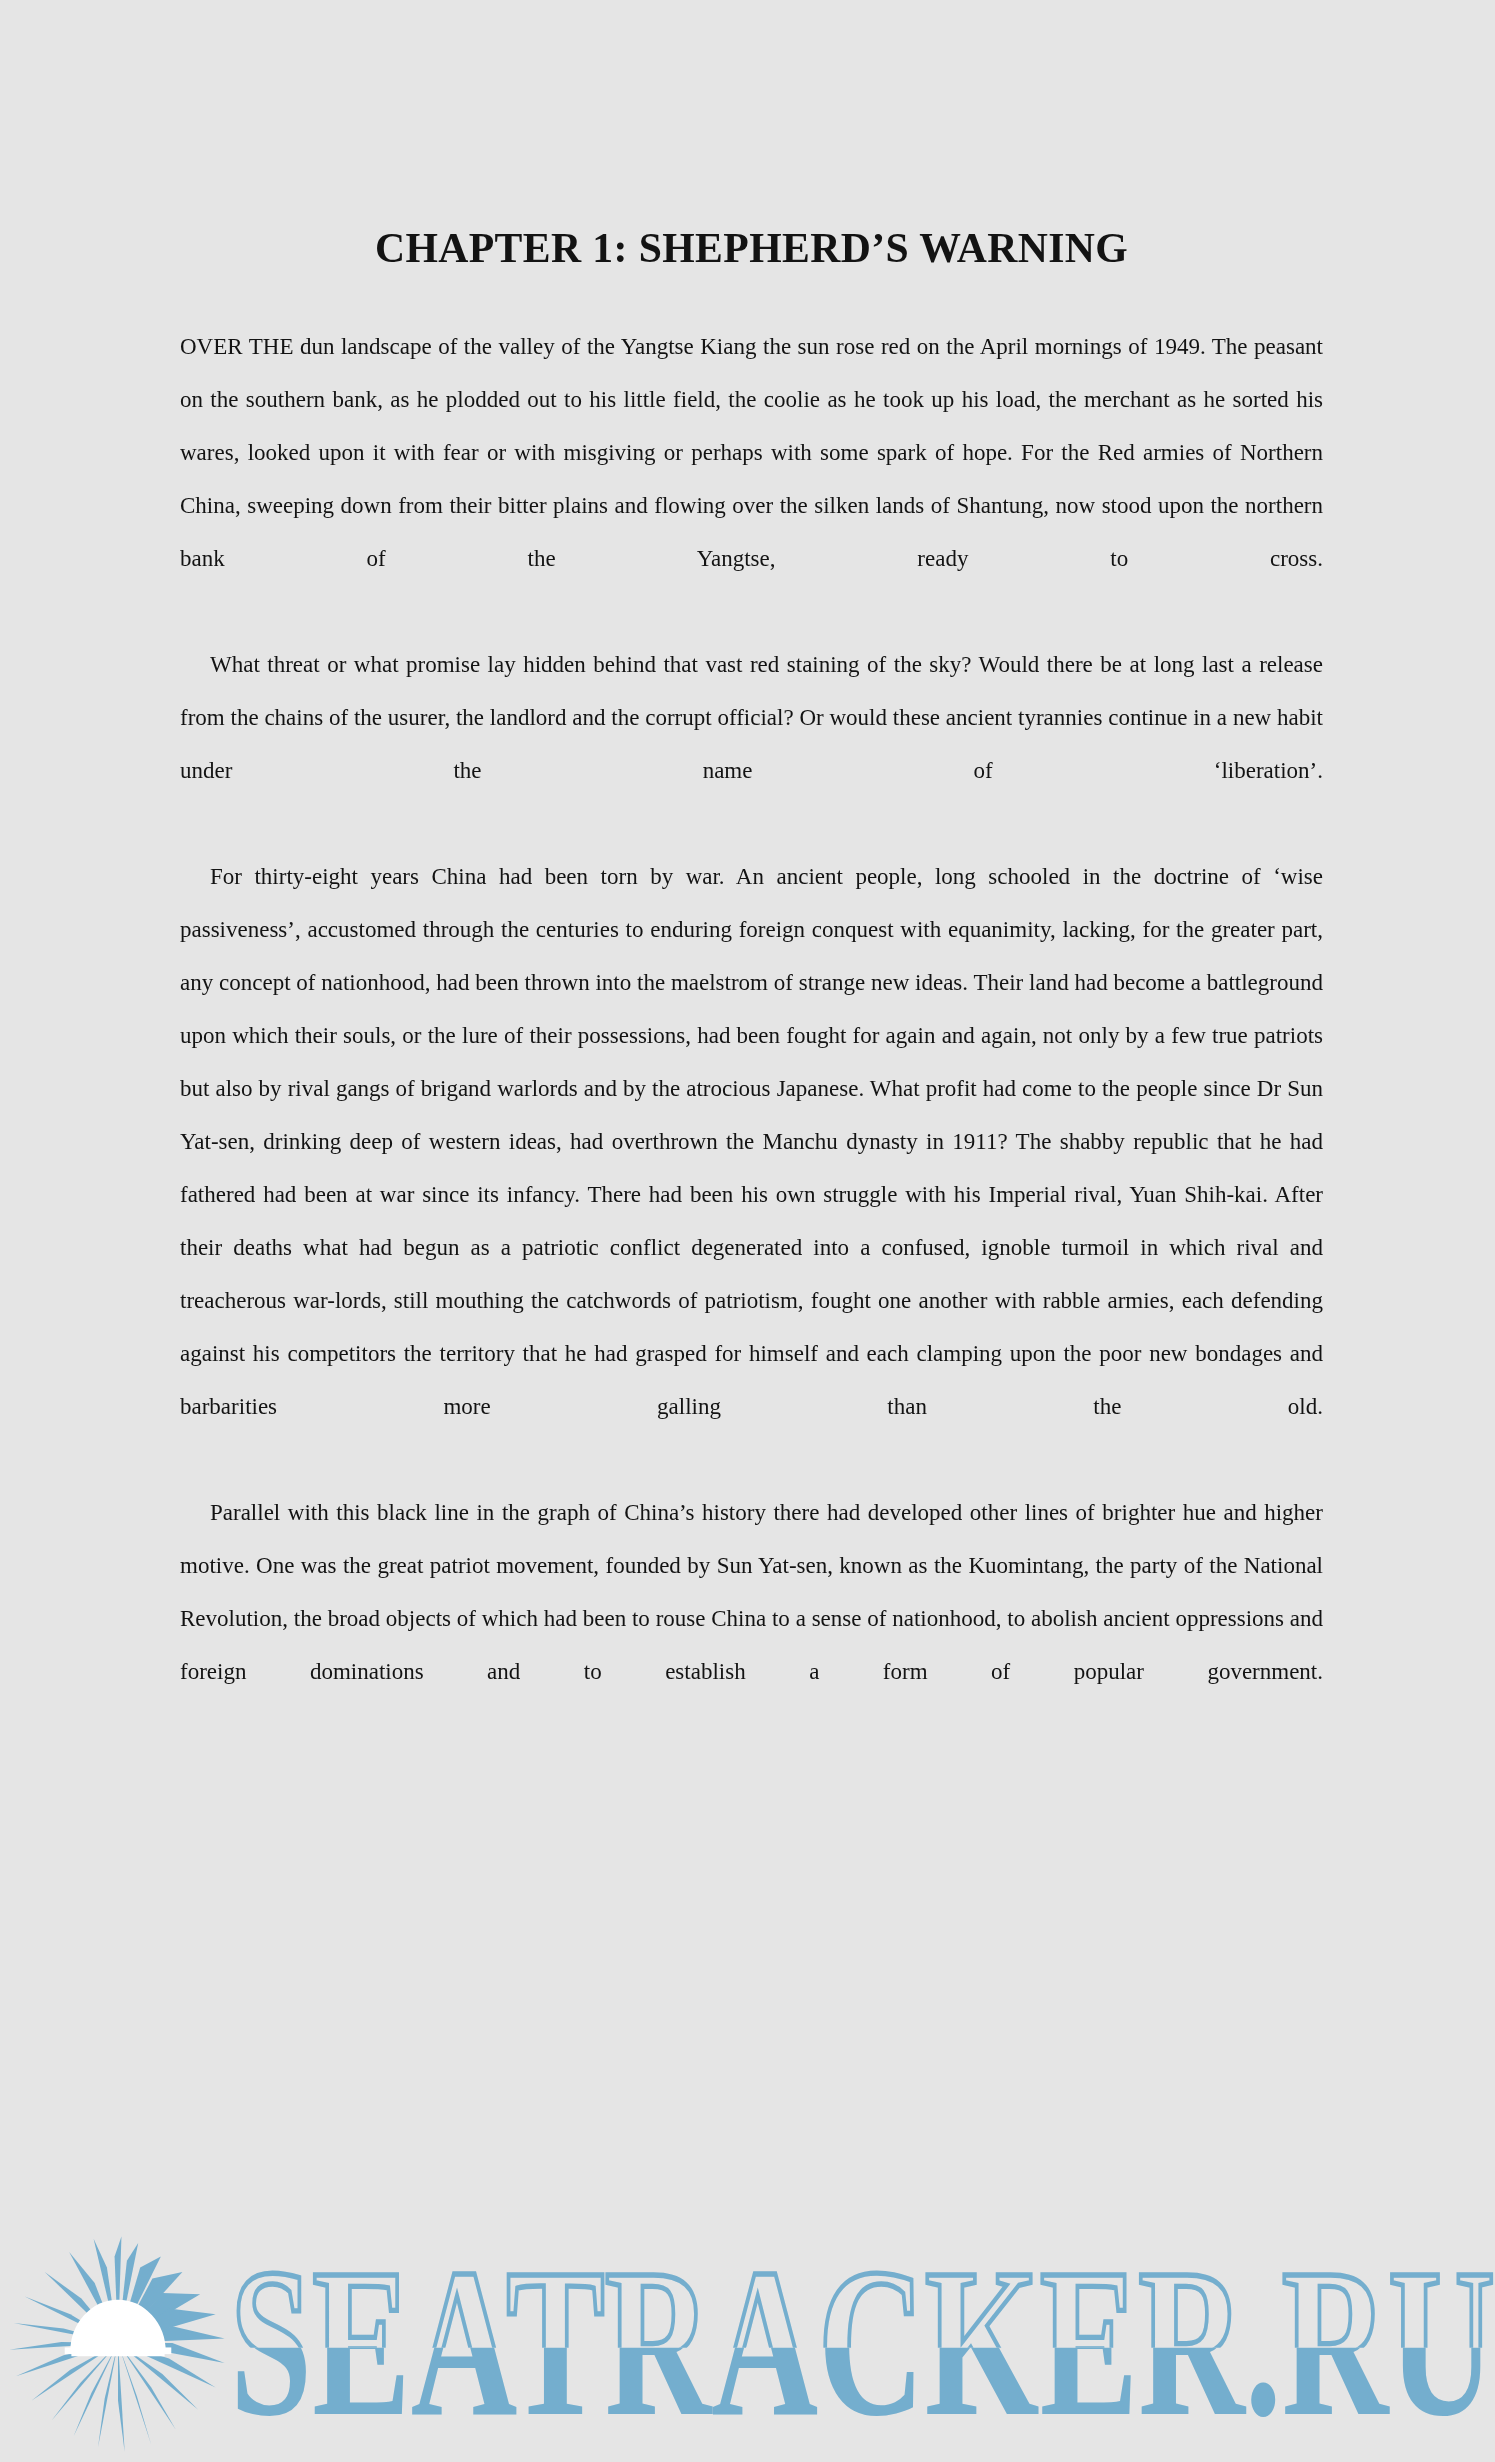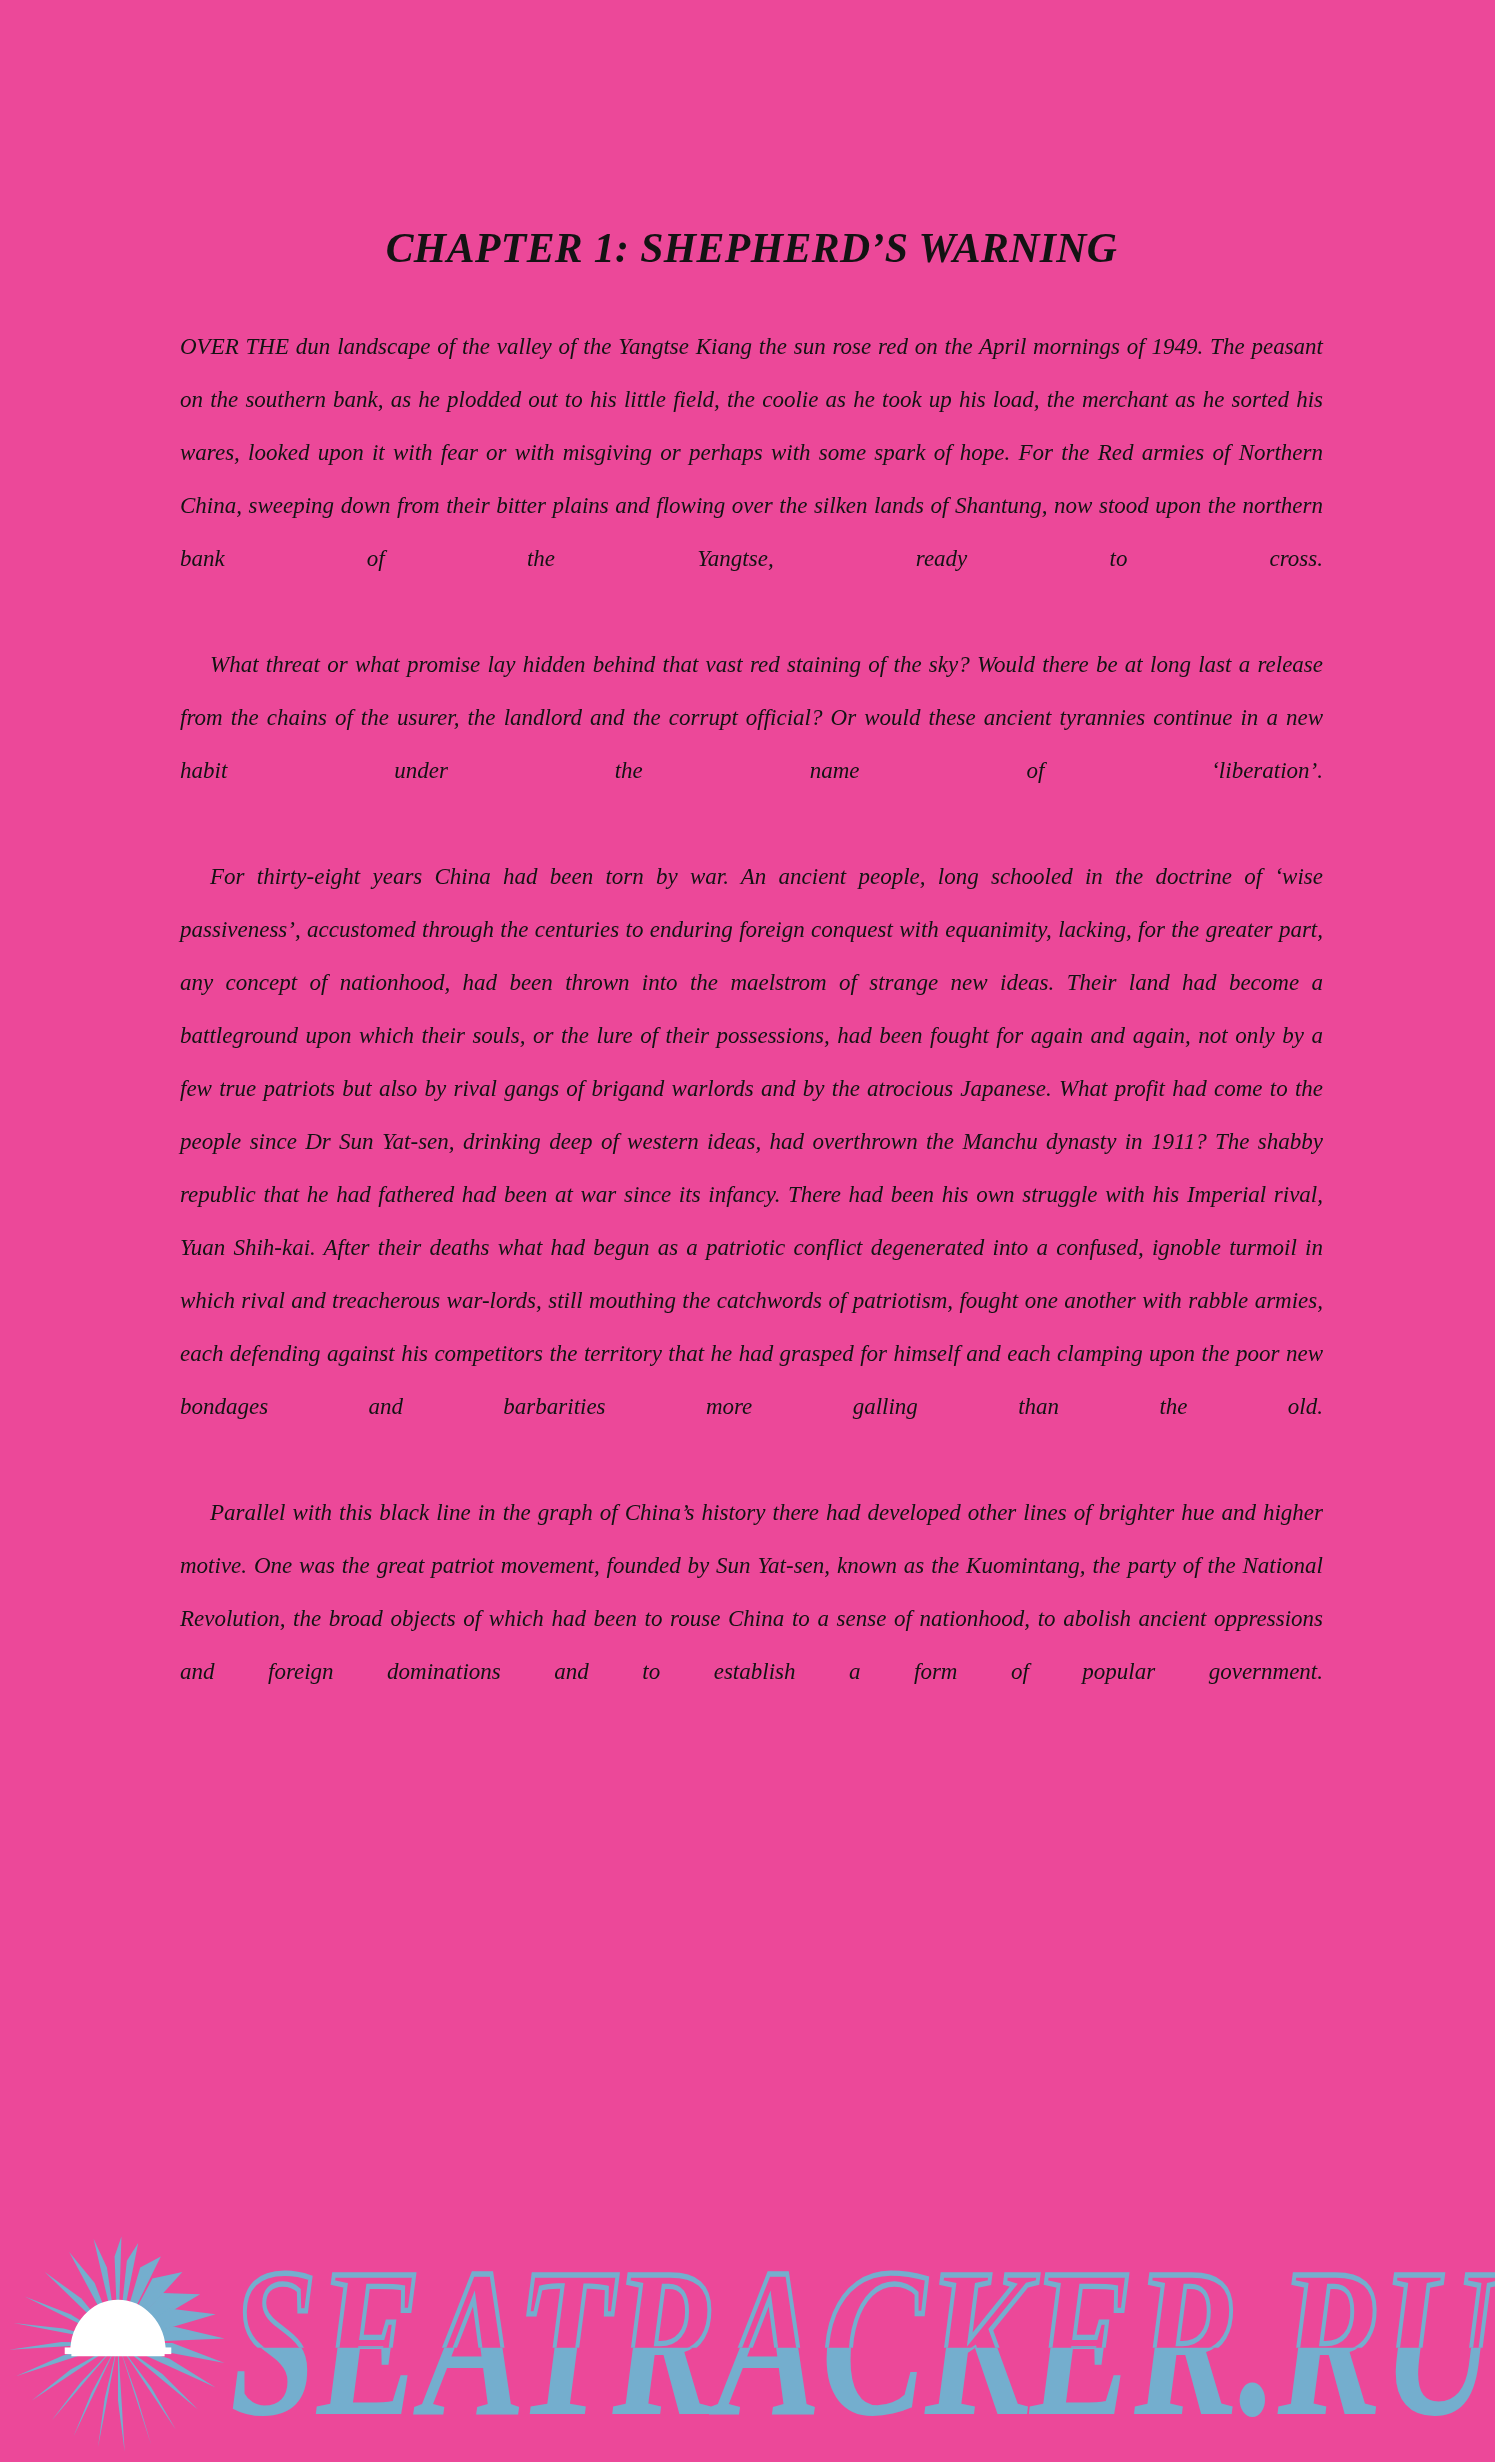--- a/index.html
+++ b/index.html
@@ -15,22 +15,21 @@
     font-family: "Liberation Serif", "DejaVu Serif", serif;
     color: #131313;
   }
 
   
   .page {
     position: absolute;
     left: 0; top: 0;
     width: 1495px;
     height: 2462px;
-    background: #ec4899;
-    font-style: italic;
+    background: #e5e5e5;
   }
 
   .content {
     position: absolute;
     left: 180px;
     top: 224px;
     width: 1143px;
   }
 
   

